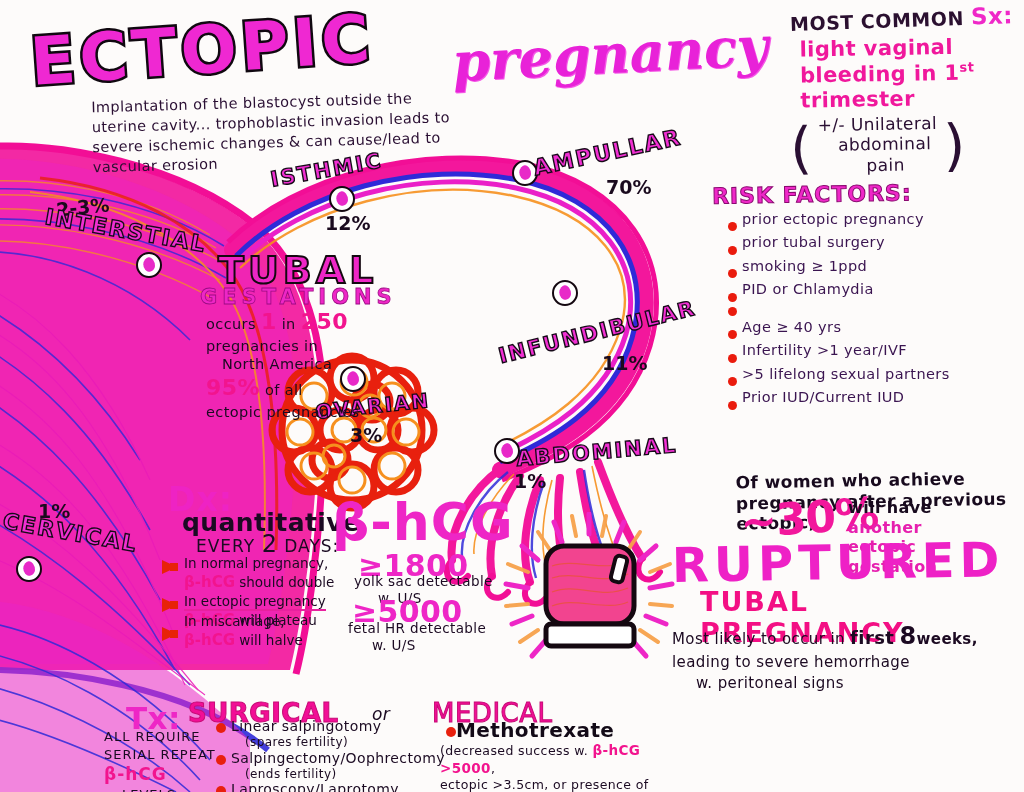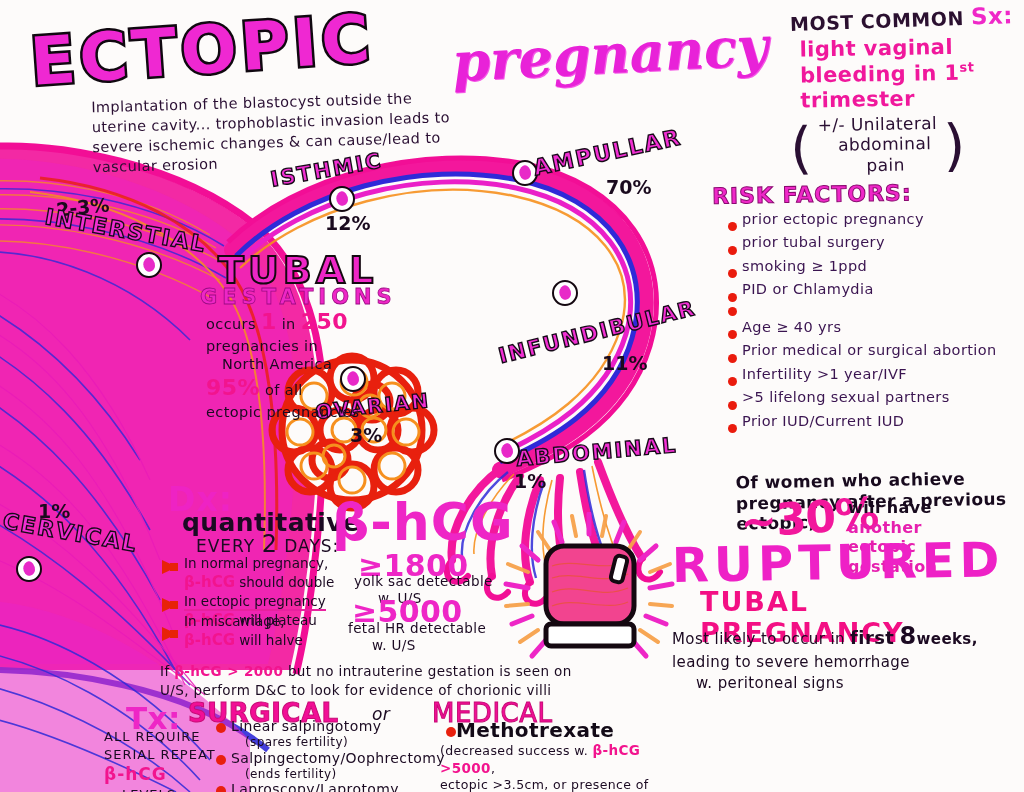--- a/index.html
+++ b/index.html
@@ -344,24 +344,20 @@
       </div>
     <div class="li">
         <span class="dot"></span>
       </div>
     <div class="li">
         <span class="dot"></span>
         <span>Age ≥ 40 yrs</span>
       </div>
     <div class="li">
         <span class="dot"></span>
-        <span>Prior medical or surgical abortion</span>
-      </div>
-    <div class="li">
-        <span class="dot"></span>
         <span>Infertility &gt;1 year/IVF</span>
       </div>
     <div class="li">
         <span class="dot"></span>
         <span>&gt;5 lifelong sexual partners</span>
       </div>
     <div class="li">
         <span class="dot"></span>
         <span>Prior IUD/Current IUD</span>
       </div>
@@ -462,24 +458,20 @@
   <div class="abs hand" id="n1800-sub">
     <div>yolk sac detectable</div>
     <div style="padding-left:24px">w. U/S</div>
   </div>
   <div class="abs hand" id="n5000">≥5000</div>
   <div class="abs hand" id="n5000-sub">
     <div>fetal HR detectable</div>
     <div style="padding-left:24px">w. U/S</div>
   </div>
 
-  <div class="abs hand" id="dx-note">
-    <span>If </span><span class="bh">β-hCG &gt; 2000</span><span> but no intrauterine gestation is seen on</span>
-    <div>U/S, perform D&amp;C to look for evidence of chorionic villi</div>
-  </div>
 
   <div class="abs hand" id="tx-head">Tx:</div>
   <div class="abs hand" id="tx-sub">
     <div>ALL REQUIRE</div>
     <div>SERIAL REPEAT</div>
     <div class="bh">β-hCG</div>
     <div style="padding-left:18px">LEVELS</div>
   </div>
   <div class="abs hand" id="surgical">SURGICAL</div>
   <div class="abs hand" id="or-word">or</div>

